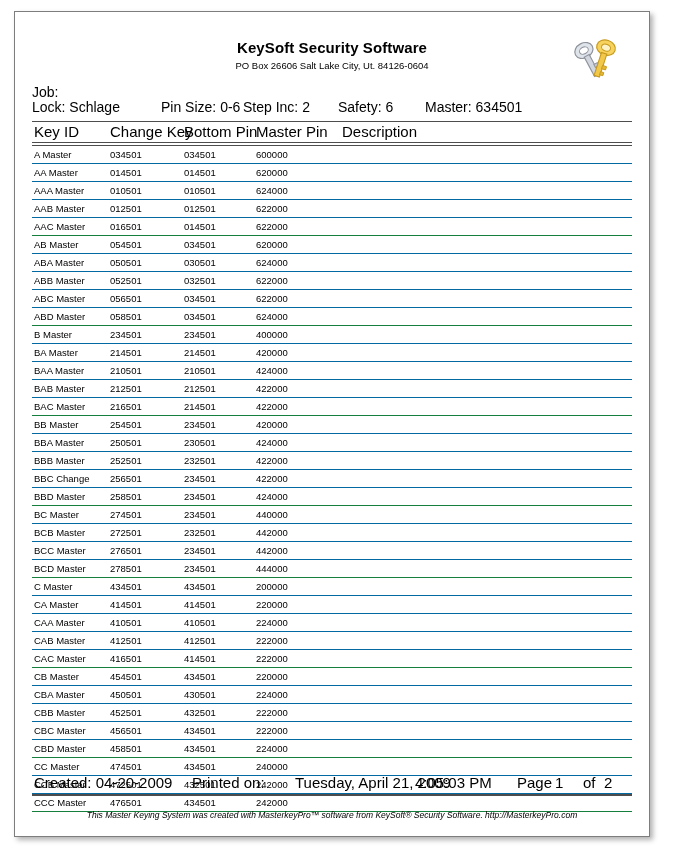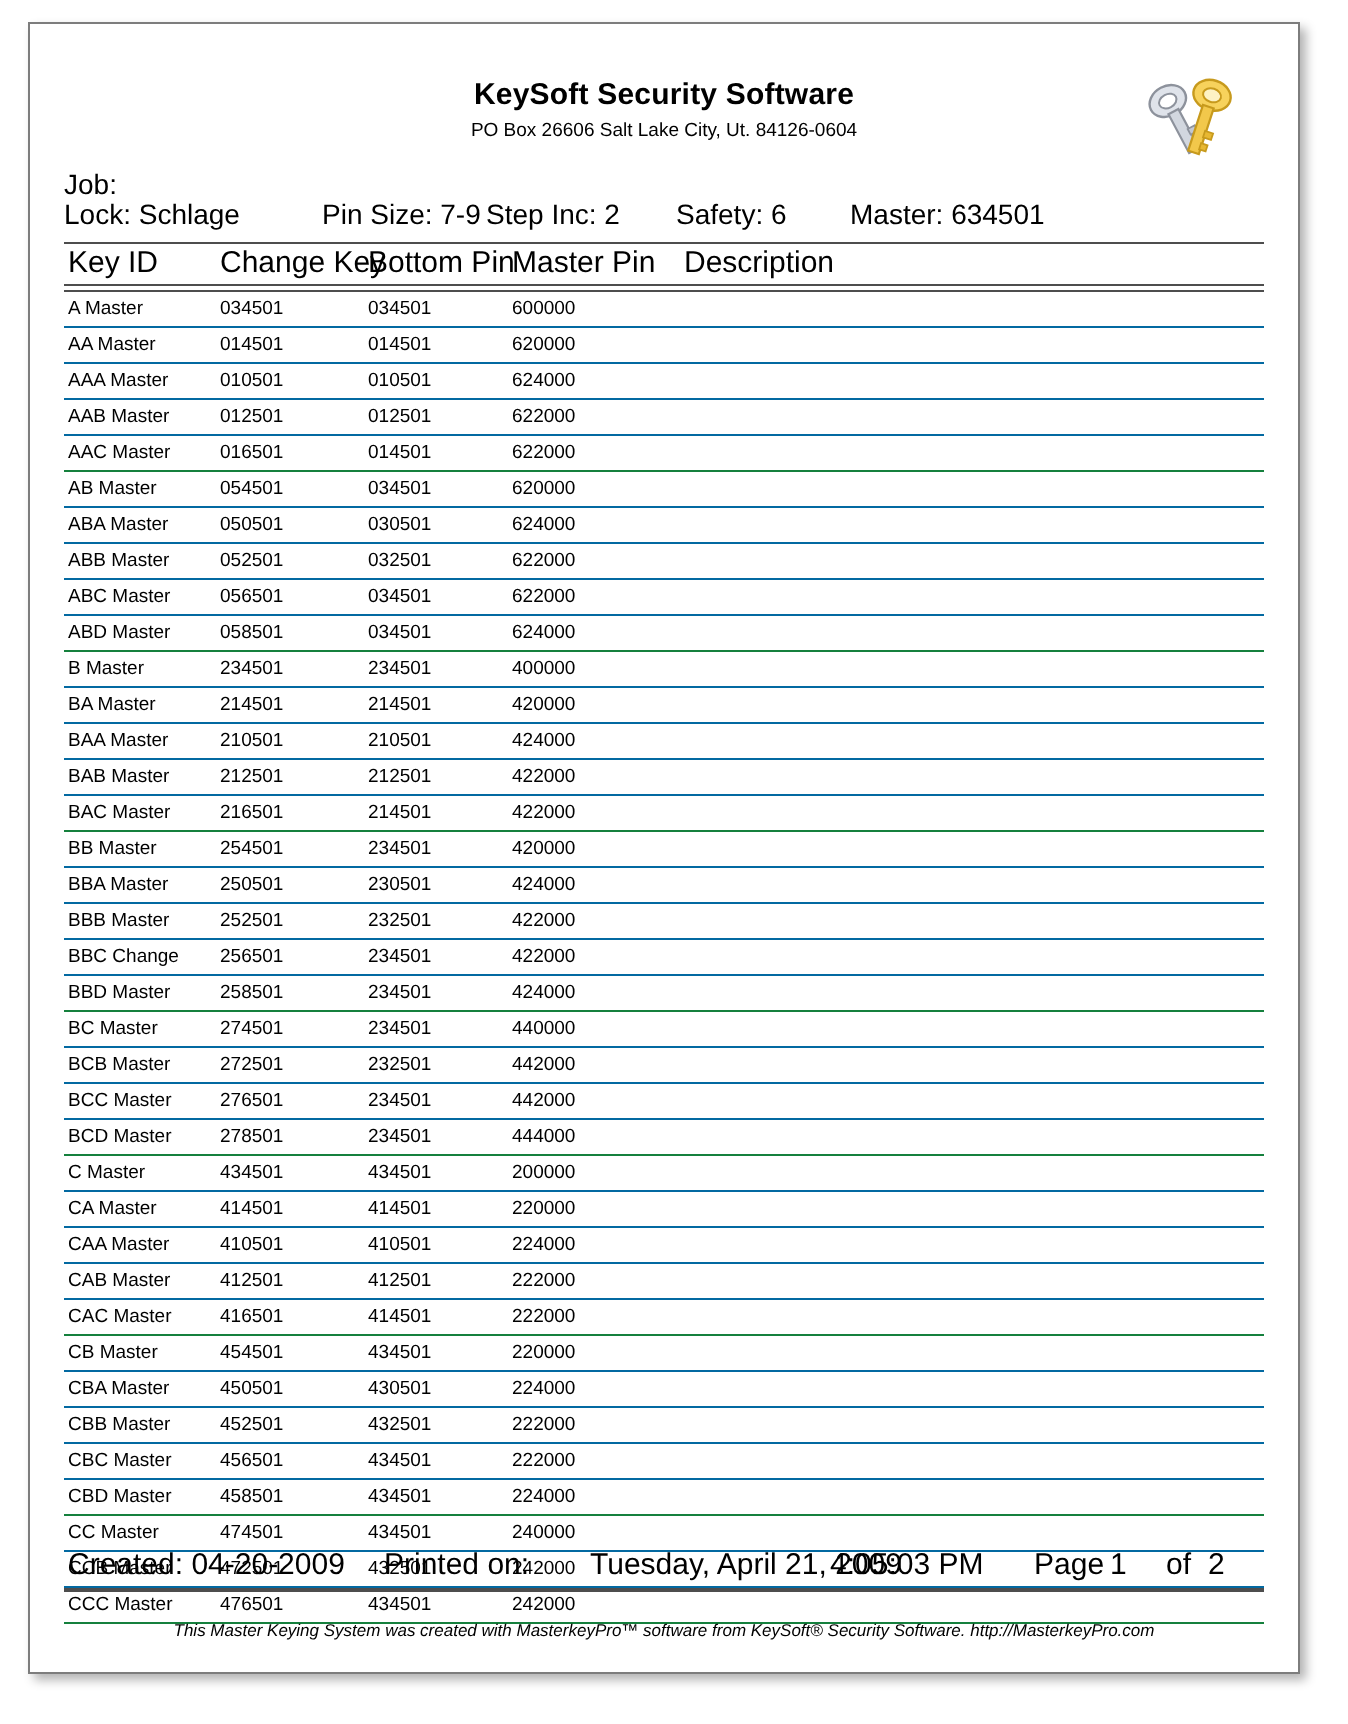--- a/index.html
+++ b/index.html
@@ -192,21 +192,21 @@
         </g>
       </svg>
     </div>
 
     <div class="spec-area">
       <div class="spec-row">
         <span class="sp-job">Job:</span>
       </div>
       <div class="spec-row">
         <span class="sp-lock">Lock: Schlage</span>
-        <span class="sp-pin">Pin Size: 7-9</span>
+        <span class="sp-pin">Pin Size: 0-6</span>
         <span class="sp-step">Step Inc: 2</span>
         <span class="sp-safe">Safety: 6</span>
         <span class="sp-mast">Master: 634501</span>
       </div>
     </div>
 
     <div class="table-area">
       <div class="rule-thin"></div>
 
       <div class="col-head">

